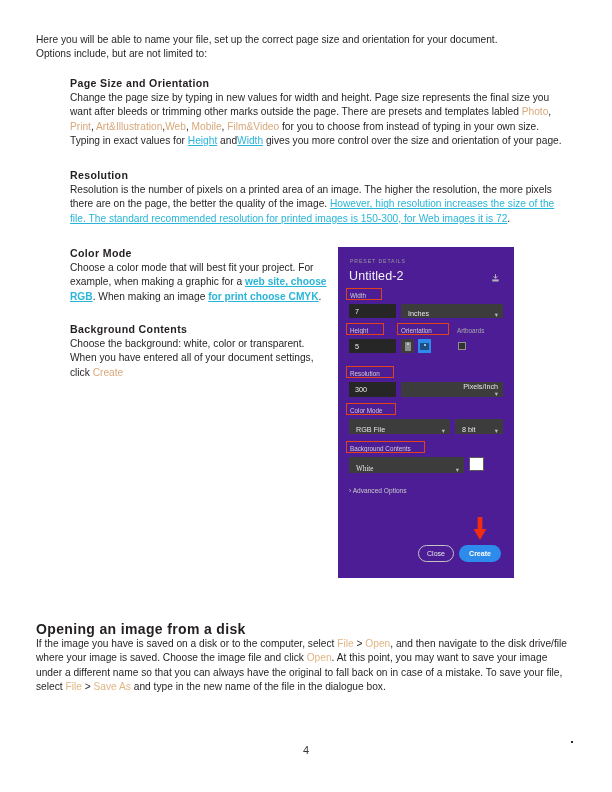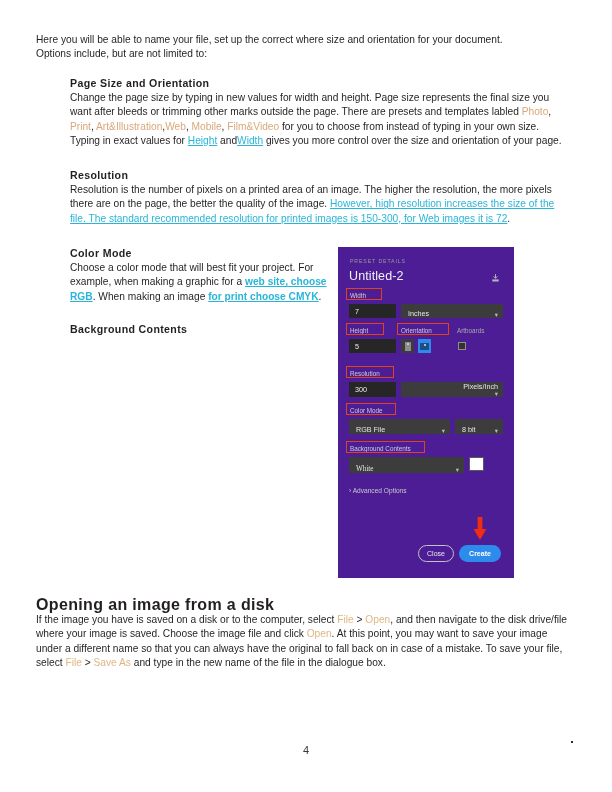--- a/index.html
+++ b/index.html
@@ -43,21 +43,21 @@
     letter-spacing: 0.35px;
     margin-bottom: 1px;
   }
   .sec-body { display: block; }
 
   #sec-pagesize { left: 70px; top: 76px; width: 492px; }
   #sec-resolution { left: 70px; top: 168px; width: 492px; }
   #sec-colormode { left: 70px; top: 246px; width: 258px; }
   #sec-background { left: 70px; top: 322px; width: 258px; }
   #sec-opening { left: 36px; top: 598px; width: 538px; }
-  #sec-opening .sec-heading { font-size: 16px; }
+  #sec-opening .sec-heading { font-size: 14px; margin-top: 24px; }
 
   
   .preset {
     color: #d8a87a;
   }
   .link {
     color: #29b5d8;
     text-decoration: underline;
     text-decoration-color: #29b5d8;
   }
@@ -252,41 +252,42 @@
     height: 1.5px;
     background: #2a2a3a;
   }
 </style>
 </head>
 <body>
 
 <div class="page">
 
   <div class="intro">
-    <span>Here you will be able to name your file, set up the correct where size and orientation for your document.</span><br>
+    <span>Here you will be able to name your file, set up the correct page size and orientation for your document.</span><br>
     <span>Options include, but are not limited to:</span>
   </div>
 
   <div class="section" id="sec-pagesize">
     <div class="sec-heading">Page Size and Orientation</div>
     <div class="sec-body"><span>Change the page size by typing in new values for width and height. Page size represents the final size you want after bleeds or trimming other marks outside the page. There are presets and templates labled </span><span class="preset">Photo</span>, <span class="preset">Print</span>, <span class="preset">Art&amp;Illustration</span>,<span class="preset">Web</span>, <span class="preset">Mobile</span>, <span class="preset">Film&amp;Video</span><span> for you to choose from instead of typing in your own size. Typing in exact values for </span><span class="link">Height</span><span> and</span><span class="link">Width</span><span> gives you more control over the size and orientation of your page.</span></div>
   </div>
 
   <div class="section" id="sec-resolution">
     <div class="sec-heading">Resolution</div>
     <div class="sec-body"><span>Resolution is the number of pixels on a printed area of an image. The higher the resolution, the more pixels there are on the page, the better the quality of the image. </span><span class="link">However, high resolution increases the size of the file. The standard recommended resolution for printed images is 150-300, for Web images it is 72</span><span>.</span></div>
   </div>
 
   <div class="section" id="sec-colormode">
     <div class="sec-heading">Color Mode</div>
     <div class="sec-body"><span>Choose a color mode that will best fit your project. For example, when making a graphic for a </span><span class="link-bold">web site, choose RGB</span><span>. When making an image </span><span class="link-bold">for print choose CMYK</span><span>.</span></div>
   </div>
 
   <div class="section" id="sec-background">
     <div class="sec-heading">Background Contents</div>
+    <div class="sec-body"><span>Choose the background: white, color or transparent. When you have entered all of your document settings, click </span><span class="create-word">Create</span></div>
   </div>
 
   <div class="ps-dialog">
 
     <div class="ps-label-tiny" style="left:12px; top:11px;">PRESET DETAILS</div>
 
     <div class="ps-title" style="left:11px; top:22px;">Untitled-2</div>
 
     <div class="ps-export-icon" style="left:152px; top:26px;">
       <svg width="11" height="11" viewBox="0 0 11 11">

